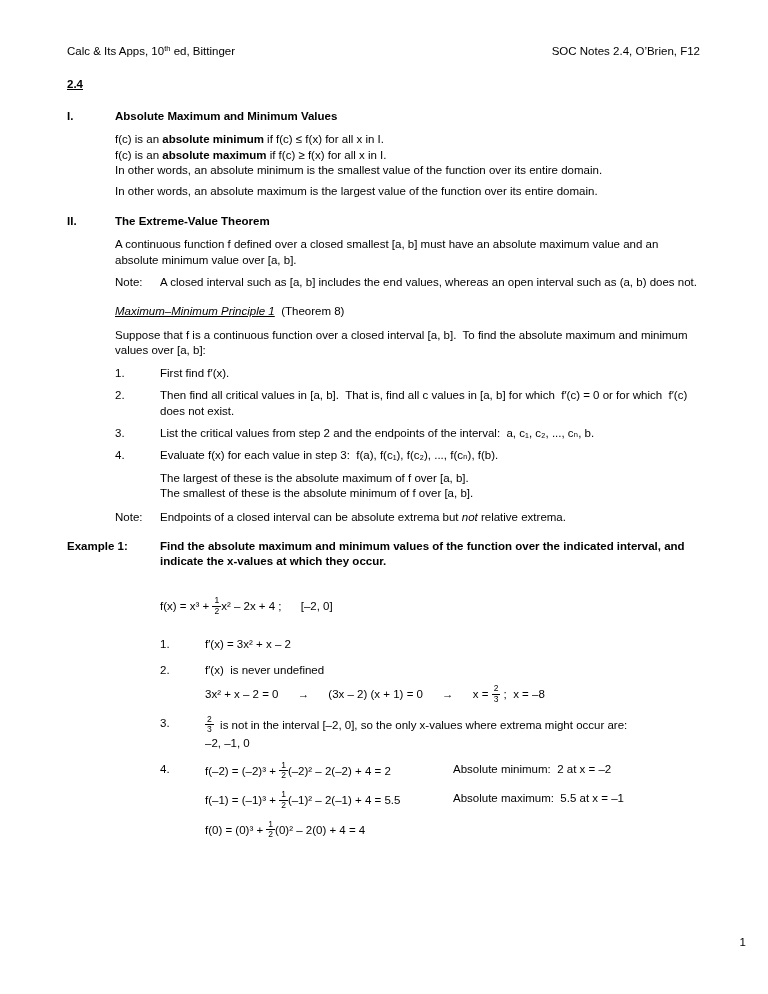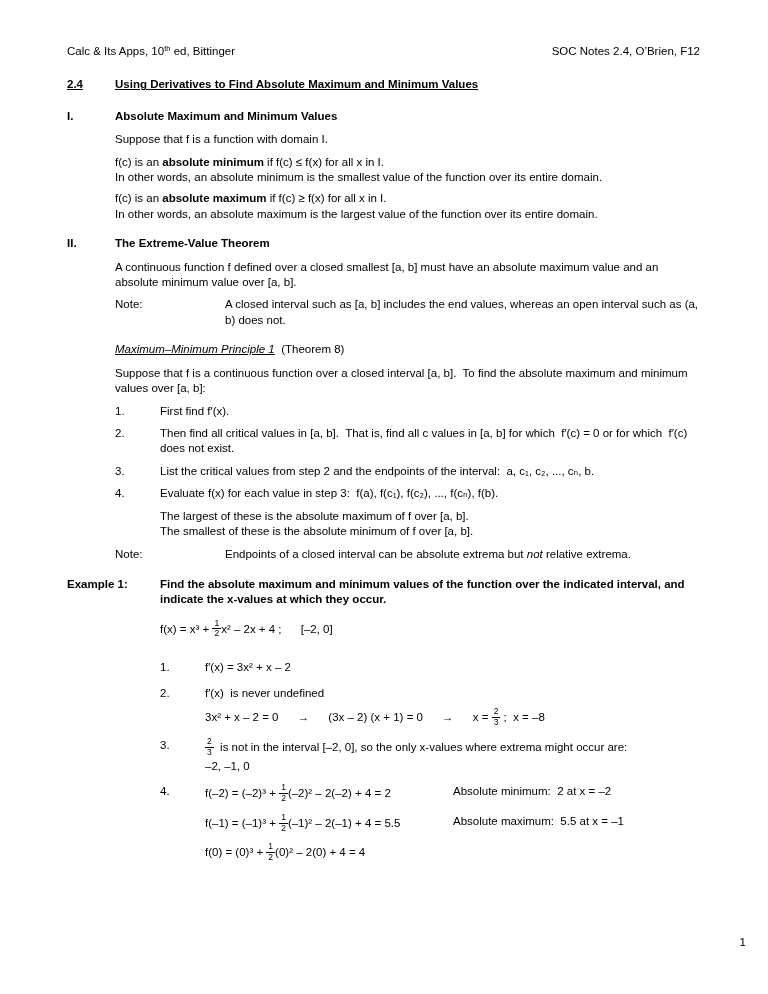--- a/index.html
+++ b/index.html
@@ -20,72 +20,70 @@
   .seg-i { font-style:italic; }
   .seg-u { text-decoration:underline;font-style:italic; }
   .seg-sup { font-size:7.5px; vertical-align:4px; line-height:0; }
   .header { display:flex; justify-content:space-between; margin-bottom:18px; }
   .title-row { display:flex; margin-bottom:16px;align-items:center; }
   .row { display:flex; align-items:flex-start; }
   .sec-label { flex:0 0 48px; }
   .content { flex:1; min-width:0; }
   .head-row { margin-bottom:8px; }
   .section { margin-bottom:14px; }
-  .note-row { display:flex;gap:48px; }
+  .note-row { display:flex; }
   .note-label { flex:0 0 45px; }
-  .note-body { flex:1;margin-left:17px; }
+  .note-body { flex:1; }
   .step { display:flex; margin-bottom:7px; }
   .step-num { flex:0 0 45px; }
   .step-body { flex:1; min-width:0; }
   .indent45 { padding-left:45px; }
   .ex-label { flex:0 0 93px; }
   .xstep { display:flex; margin-bottom:10px; }
   .eval-row { display:flex; margin-bottom:9px; }
   .eval-expr { flex:0 0 248px; }
   .frac {
     display:inline-flex; flex-direction:column; text-align:center;
     vertical-align:middle; font-size:8.5px; line-height:1.15;
     position:relative; top:-1px;
   }
   .frac .fn { border-bottom:1px solid #000; padding:0 2px; }
   .frac .fd { padding:0 2px; }
   .mb6 { margin-bottom:6px; }
   .mb7 { margin-bottom:7px; }
   .mb8 { margin-bottom:8px; }
   .mb10 { margin-bottom:20px; }
-  .mb12 { margin-bottom:12px; }
+  .mb12 { margin-bottom:27px; }
   .page-num { position:absolute; right:22px; bottom:44px; }
 </style>
 </head>
 <body>
 
 <div class="doc">
 
   <div class="header">
     <span class="p"><span>Calc &amp; Its Apps, 10</span><span class="seg-sup">th</span><span> ed, Bittinger</span></span>
     <span class="p">SOC Notes 2.4, O’Brien, F12</span>
   </div>
 
   <div class="title-row">
     <span class="sec-label"><span class="b u">2.4</span></span>
-    <span class="b u p">Using Derivatives to Find Absolute Maximum and Minimum Values</span>
   </div>
 
   <div class="section">
     <div class="row head-row">
       <span class="sec-label b">I.</span>
       <span class="b p">Absolute Maximum and Minimum Values</span>
     </div>
     <div class="row">
       <span class="sec-label"></span>
       <div class="content">
-        <p class="p mb7">Suppose that f is a function with domain I.</p>
         <p class="p"><span>f(c) is an </span><span class="seg-b">absolute minimum</span><span> if f(c) ≤ f(x) for all x in I.</span></p>
+        <p class="p"><span>f(c) is an </span><span class="seg-b">absolute maximum</span><span> if f(c) ≥ f(x) for all x in I.</span></p>
         <p class="p mb6">In other words, an absolute minimum is the smallest value of the function over its entire domain.</p>
-        <p class="p"><span>f(c) is an </span><span class="seg-b">absolute maximum</span><span> if f(c) ≥ f(x) for all x in I.</span></p>
         <p class="p">In other words, an absolute maximum is the largest value of the function over its entire domain.</p>
       </div>
     </div>
   </div>
 
   <div class="section">
     <div class="row head-row">
       <span class="sec-label b">II.</span>
       <span class="b p">The Extreme-Value Theorem</span>
     </div>

